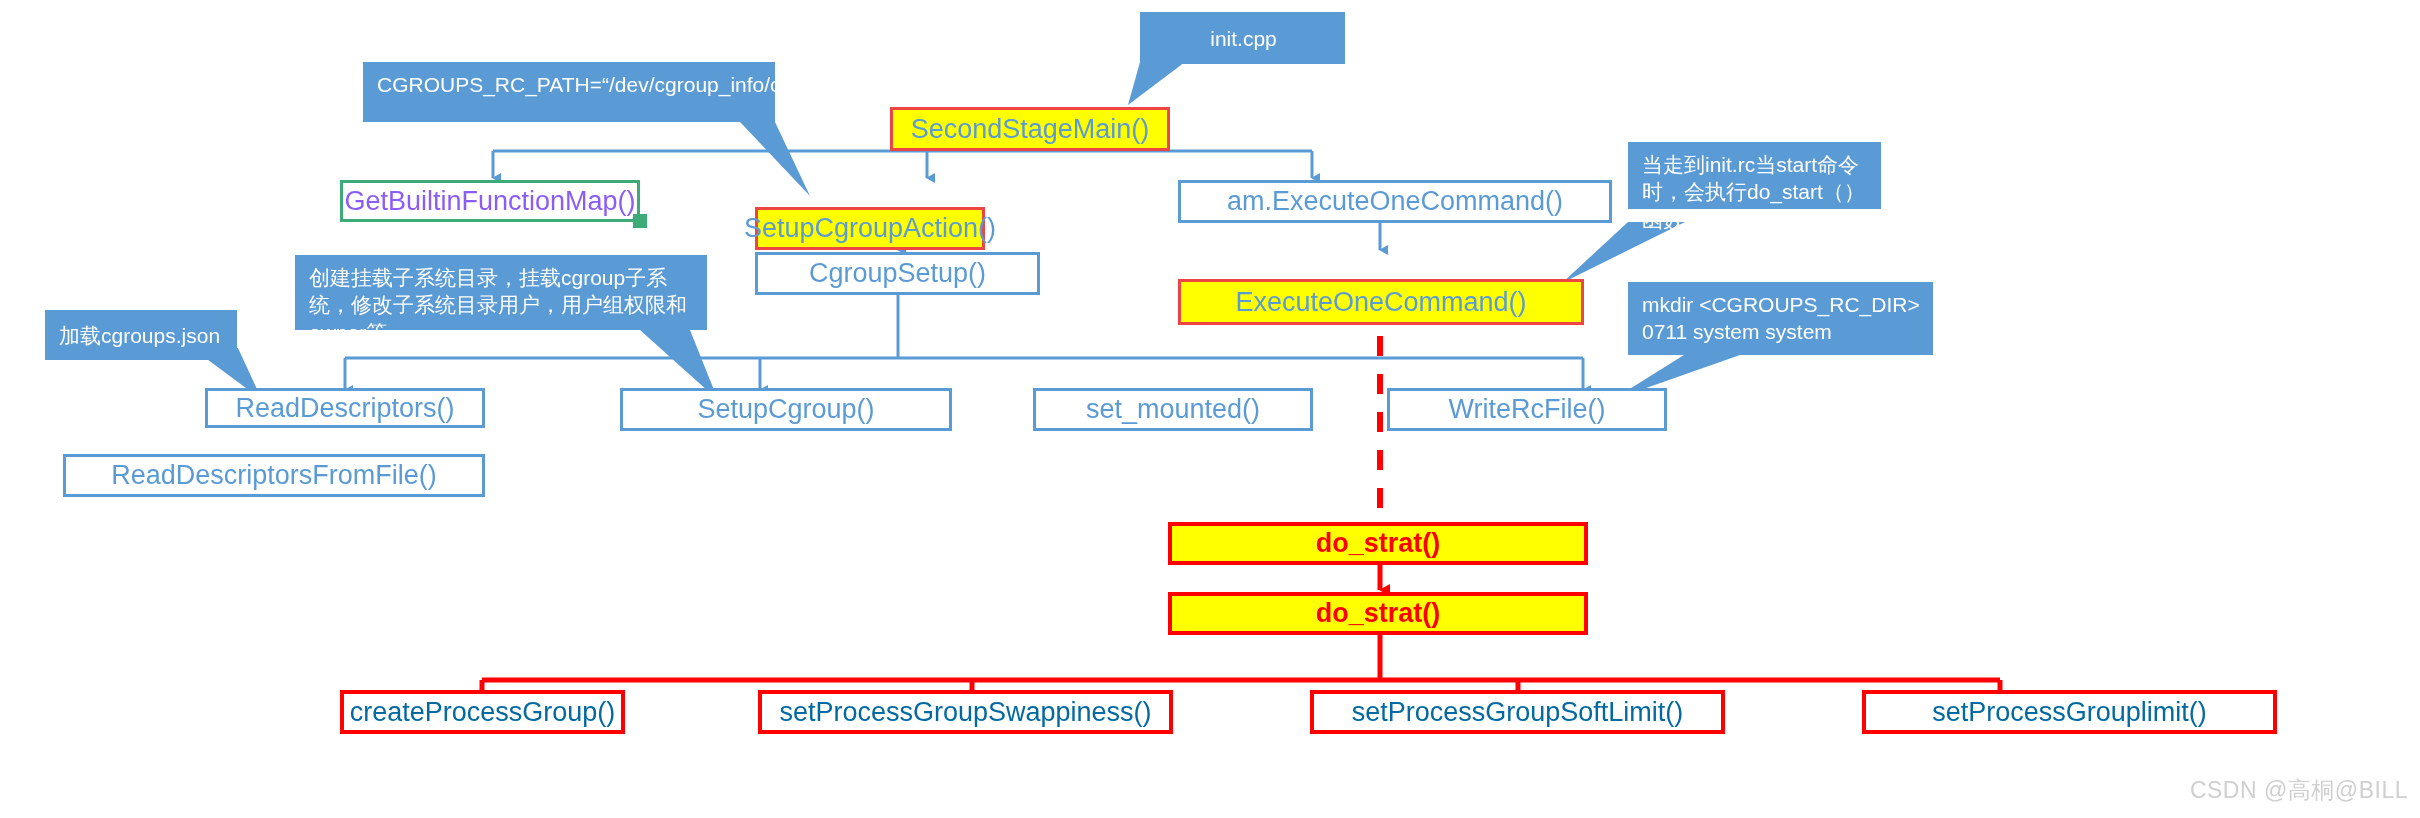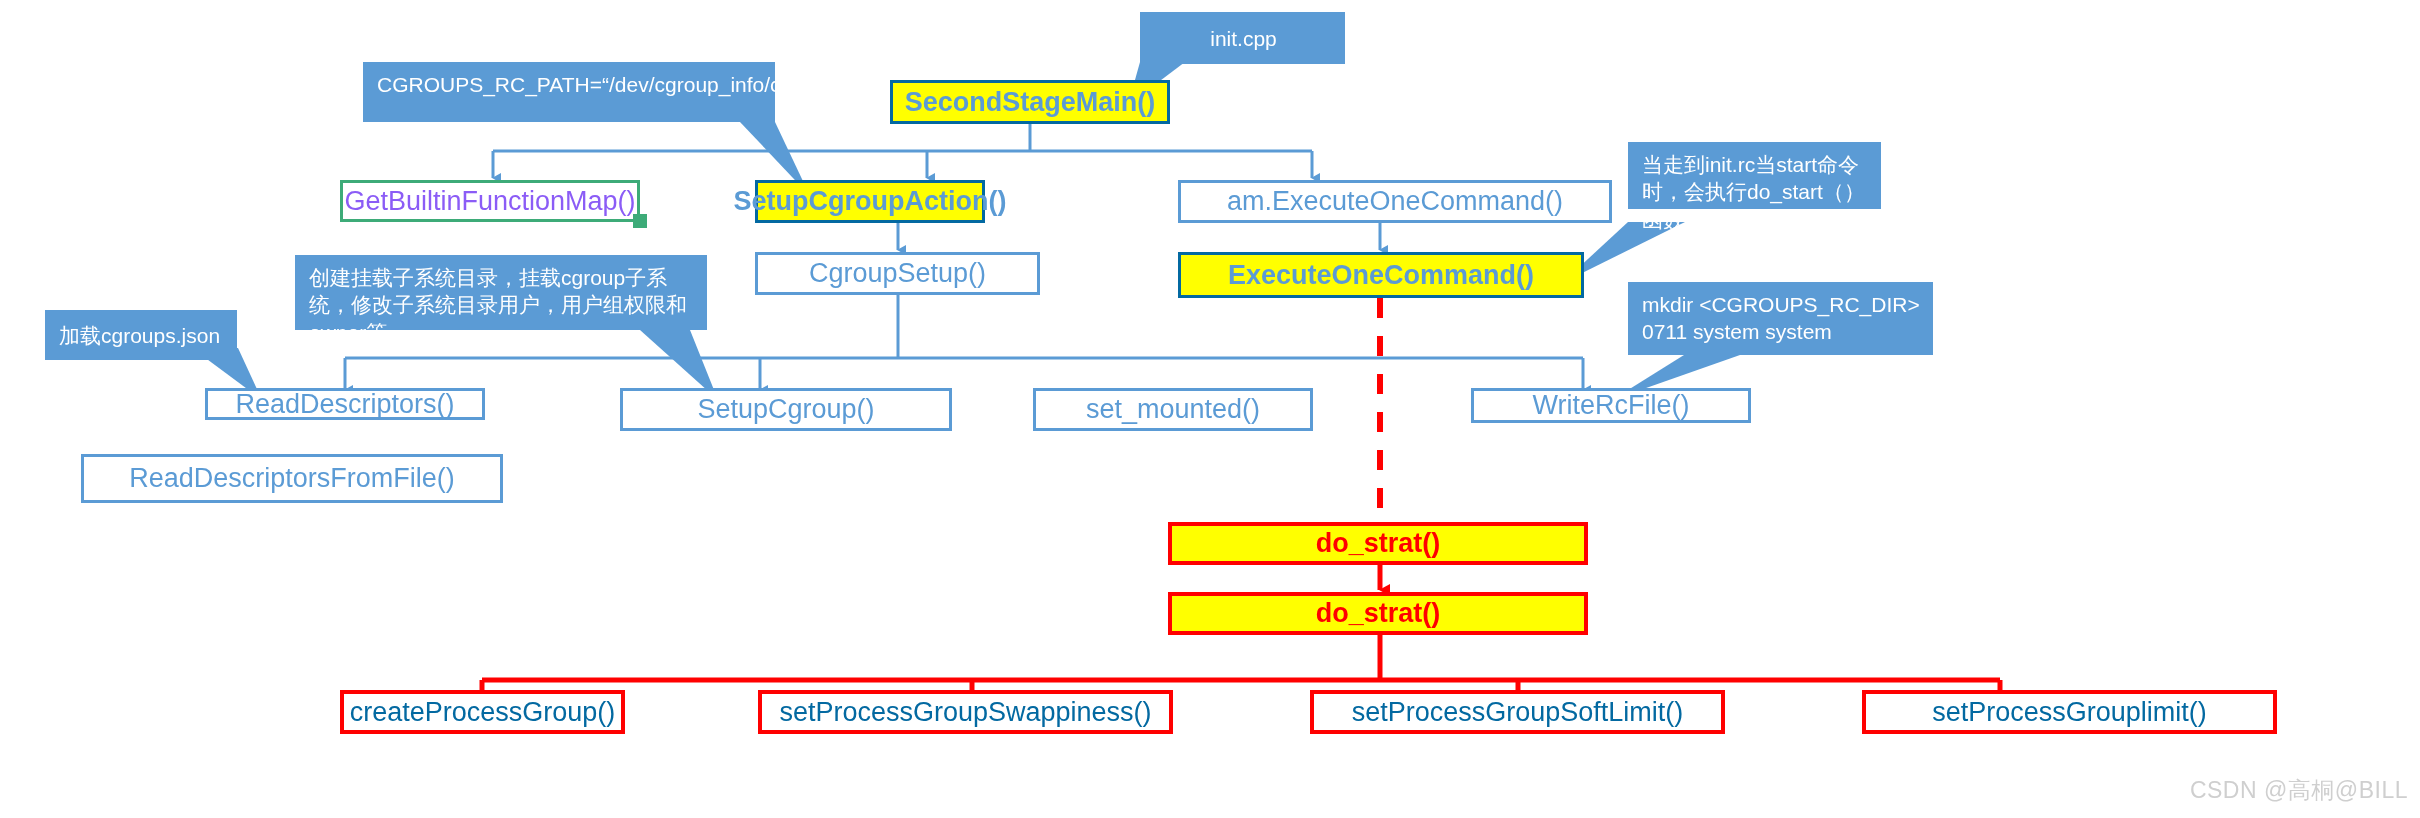--- a/index.html
+++ b/index.html
@@ -9,21 +9,21 @@
   .svg-layer{position:absolute;left:0;top:0;width:2420px;height:818px;pointer-events:none;}
 
   .node{position:absolute;box-sizing:border-box;display:flex;align-items:center;justify-content:center;
         text-align:center;line-height:1.05;white-space:nowrap;}
 
   
   .n-blue{border:3px solid #5b9bd5;background:#ffffff;color:#5b9bd5;font-size:27px;font-weight:400;}
   
   .n-green{border:3px solid #3dab78;background:#ffffff;color:#8b5cf6;font-size:27px;font-weight:400;}
   
-  .n-yellowblue{border:3px solid #0369a1;background:#ffff00;color:#5b9bd5;font-size:27px;font-weight:bold;}
+  .n-yellowblue{border:3px solid #ef4444;background:#ffff00;color:#5b9bd5;font-size:27px;font-weight:normal;margin-top:27px;}
   
   .n-yellowred{border:4px solid #ff0000;background:#ffff00;color:#ff0000;font-size:27px;font-weight:bold;}
   
   .n-red{border:4px solid #ff0000;background:#ffffff;color:#0369a1;font-size:27px;font-weight:400;}
 
   
   .callout{position:absolute;box-sizing:border-box;background:#5b9bd5;color:#ffffff;
            font-size:21px;line-height:1.3;padding:9px 12px 8px 14px;white-space:pre-line;}
   .callout.cn{font-size:21px;}
 
@@ -122,29 +122,29 @@
   <div class="handle" style="left:633px;top:214px;"></div>
 
   <div class="node n-yellowblue" style="left:755px;top:180px;width:230px;height:43px;">SetupCgroupAction()</div>
 
   <div class="node n-blue" style="left:1178px;top:180px;width:434px;height:43px;">am.ExecuteOneCommand()</div>
 
   <div class="node n-blue" style="left:755px;top:252px;width:285px;height:43px;">CgroupSetup()</div>
 
   <div class="node n-yellowblue" style="left:1178px;top:252px;width:406px;height:46px;">ExecuteOneCommand()</div>
 
-  <div class="node n-blue" style="left:205px;top:388px;width:280px;height:32px;">ReadDescriptors()</div>
+  <div class="node n-blue" style="left:205px;top:388px;width:280px;height:40px;">ReadDescriptors()</div>
 
   <div class="node n-blue" style="left:620px;top:388px;width:332px;height:43px;">SetupCgroup()</div>
 
   <div class="node n-blue" style="left:1033px;top:388px;width:280px;height:43px;">set_mounted()</div>
 
-  <div class="node n-blue" style="left:1471px;top:388px;width:280px;height:35px;">WriteRcFile()</div>
+  <div class="node n-blue" style="left:1387px;top:388px;width:280px;height:43px;">WriteRcFile()</div>
 
-  <div class="node n-blue" style="left:81px;top:454px;width:422px;height:49px;">ReadDescriptorsFromFile()</div>
+  <div class="node n-blue" style="left:63px;top:454px;width:422px;height:43px;">ReadDescriptorsFromFile()</div>
 
   <div class="node n-yellowred" style="left:1168px;top:522px;width:420px;height:43px;">do_strat()</div>
 
   <div class="node n-yellowred" style="left:1168px;top:592px;width:420px;height:43px;">do_strat()</div>
 
   <div class="node n-red" style="left:340px;top:690px;width:285px;height:44px;">createProcessGroup()</div>
 
   <div class="node n-red" style="left:758px;top:690px;width:415px;height:44px;">setProcessGroupSwappiness()</div>
 
   <div class="node n-red" style="left:1310px;top:690px;width:415px;height:44px;">setProcessGroupSoftLimit()</div>

